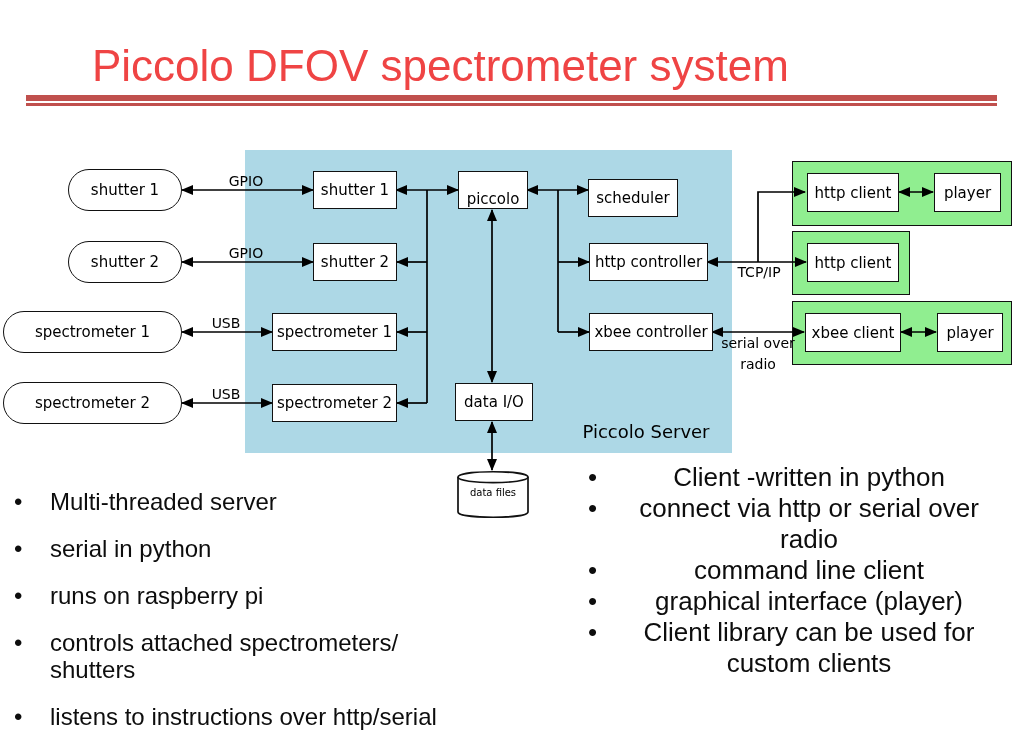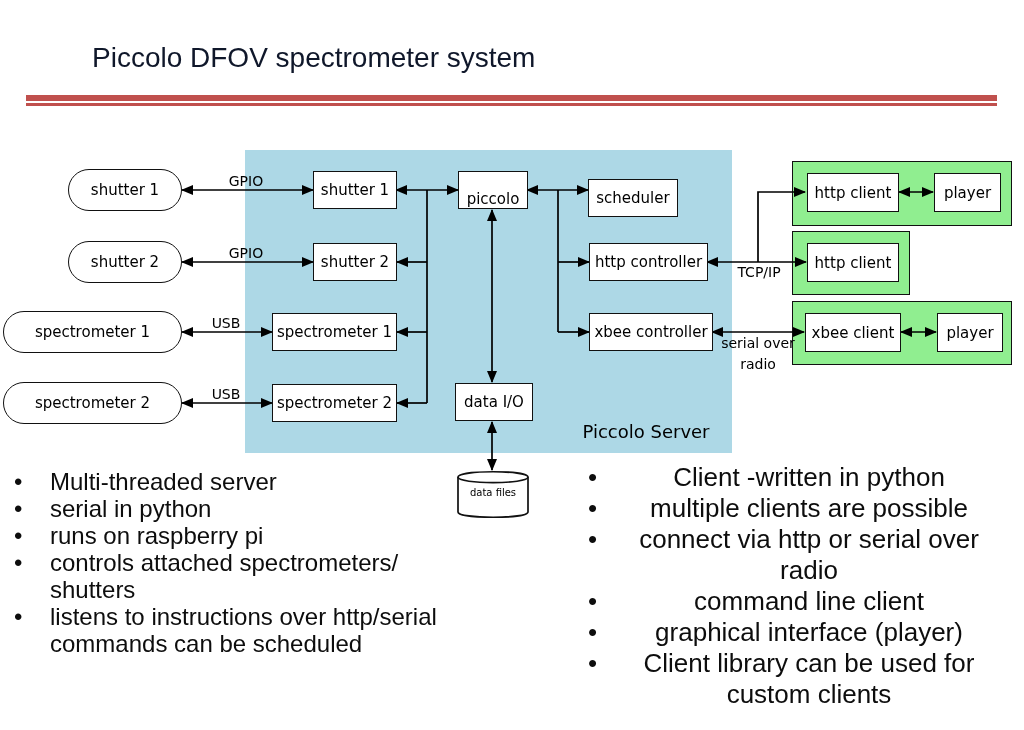--- a/index.html
+++ b/index.html
@@ -1,20 +1,20 @@
 <!DOCTYPE html>
 <html><head>
 <meta charset="utf-8">
 <style>
   html,body{margin:0;padding:0;background:#fff;}
   .slide{position:relative;width:1024px;height:730px;background:#ffffff;overflow:hidden;
          font-family:"DejaVu Sans",sans-serif;color:#000;}
   
   .title{position:absolute;left:92px;top:44px;font-family:"Liberation Sans",sans-serif;
-         font-size:28px;line-height:1;color:#0f172a;white-space:nowrap;}
+         font-size:44px;line-height:1;color:#ef4444;white-space:nowrap;}
   .rule{position:absolute;left:26px;width:971px;background:#c0504d;}
   .rule-thick{top:95px;height:6px;}
   .rule-thin{top:103px;height:2.5px;}
 
   
   .diagram{position:absolute;left:0;top:0;width:1024px;height:730px;}
   .bg{position:absolute;z-index:1;}
   .server-bg{left:245px;top:150px;width:487px;height:303px;background:#add8e6;}
   .green{background:#90ee90;border:1.8px solid #111;box-sizing:border-box;}
   .g1{left:792px;top:161px;width:220px;height:65px;}
@@ -54,21 +54,21 @@
   .lbl-server{left:566px;top:421px;width:160px;font-weight:normal;font-size:18px;}
   .cyl{position:absolute;left:450px;top:465px;width:86px;height:58px;z-index:3;}
   .lbl-datafiles{left:453px;top:487px;width:80px;font-size:10px;z-index:4;}
 
   
   .bullets{position:absolute;margin:0;padding:0;list-style:none;z-index:5;
            font-family:"Liberation Sans",sans-serif;color:#0d0d0d;}
   .bullets li{position:relative;white-space:pre-line;}
   .bullets li::before{content:"\2022";position:absolute;left:0;top:0;}
   .bullets-left{left:14px;top:468px;width:478px;font-size:24px;line-height:27px;}
-  .bullets-left li{padding-left:36px;}
+  .bullets-left li{padding-left:36px;margin-top:20px;}
   .bullets-right{left:588px;top:462px;width:405px;font-size:26px;line-height:31px;text-align:center;}
   .bullets-right li{padding-left:37px;}
 </style>
 </head>
 <body>
 
 <div class="slide">
 
   <div class="title">Piccolo DFOV spectrometer system</div>
   <div class="rule rule-thick"></div>
@@ -189,21 +189,20 @@
     <li>serial in python</li>
     <li>runs on raspberry pi</li>
     <li>controls attached spectrometers/
 shutters</li>
     <li>listens to instructions over http/serial
 commands can be scheduled</li>
   </ul>
 
   <ul class="bullets bullets-right">
     <li>Client -written in python</li>
-    <li>multiple clients are possible</li>
     <li>connect via http or serial over
 radio</li>
     <li>command line client</li>
     <li>graphical interface (player)</li>
     <li>Client library can be used for
 custom clients</li>
   </ul>
 
 </div>
 

